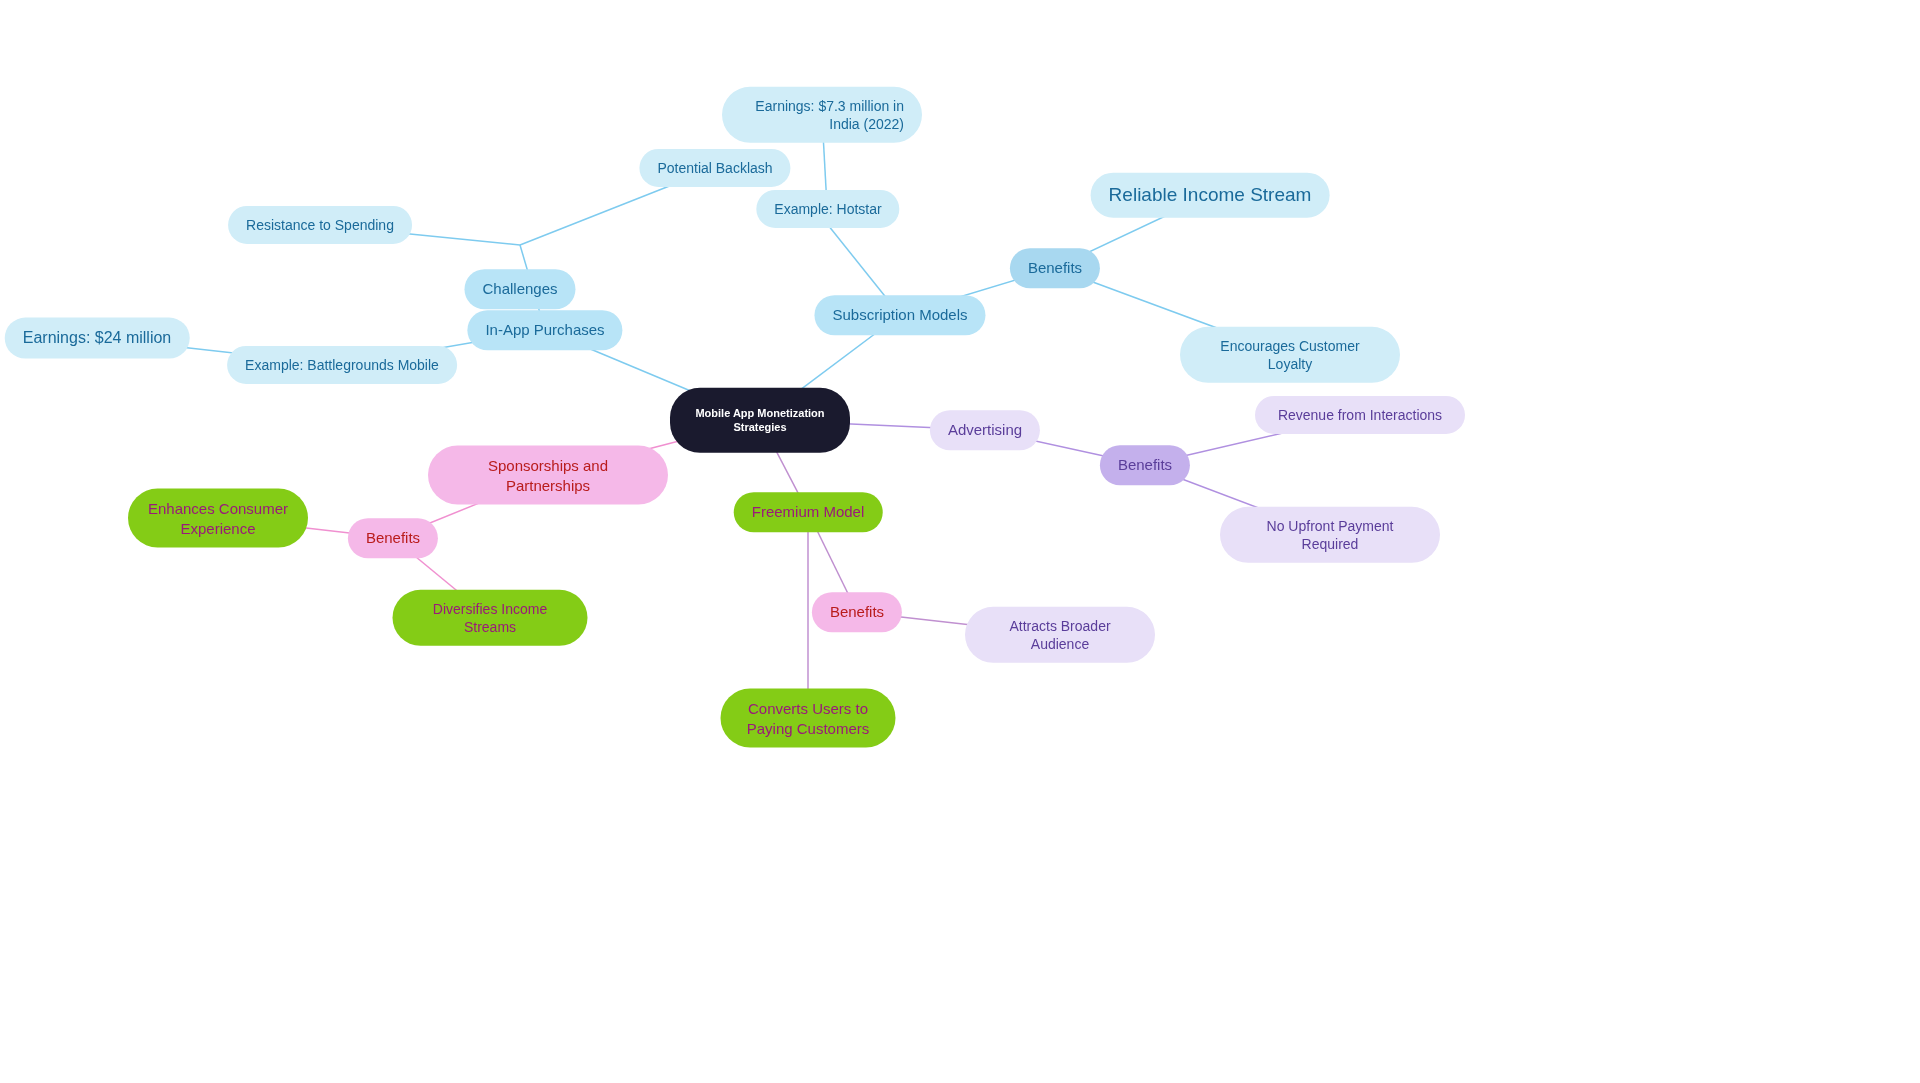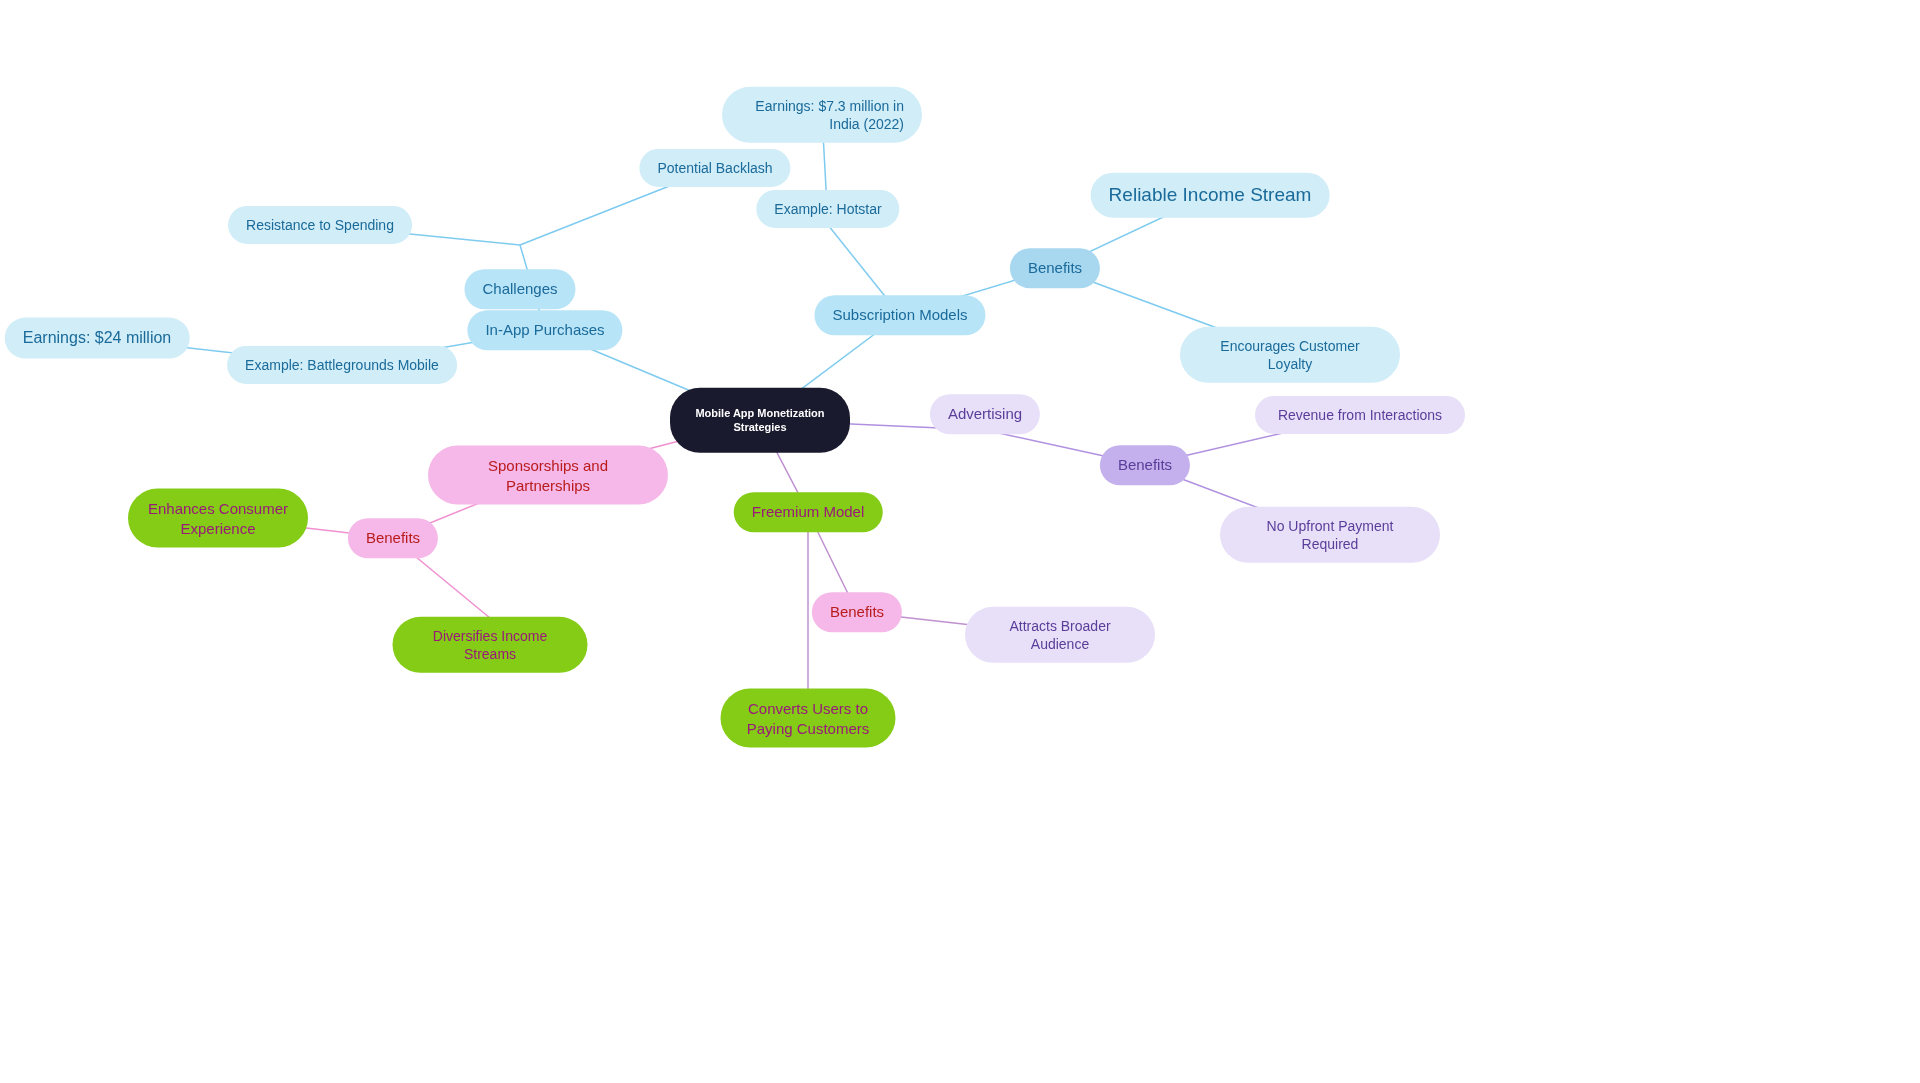--- a/index.html
+++ b/index.html
@@ -182,21 +182,21 @@
 </div>
 
 <div class="node node-blue-light" style="left:1210px; top:195px; font-size:19px;">
   <span>Reliable Income Stream</span>
 </div>
 
 <div class="node node-blue-light" style="left:1290px; top:355px; font-size:14px; width:220px;">
   <span>Encourages Customer Loyalty</span>
 </div>
 
-<div class="node node-lavender" style="left:985px; top:414px;">
+<div class="node node-lavender" style="left:985px; top:430px;">
   <span>Advertising</span>
 </div>
 
 <div class="node node-purple-medium" style="left:1145px; top:465px;">
   <span>Benefits</span>
 </div>
 
 <div class="node node-lavender" style="left:1360px; top:415px; font-size:14px; width:210px;">
   <span>Revenue from Interactions</span>
 </div>
@@ -228,15 +228,15 @@
 
 <div class="node node-pink" style="left:393px; top:538px;">
   <span>Benefits</span>
 </div>
 
 <div class="node node-pink-light" style="left:218px; top:518px; width:180px; text-align:center;">
   <span>Enhances Consumer
 Experience</span>
 </div>
 
-<div class="node node-pink-light" style="left:490px; top:645px; font-size:14px; width:195px;">
+<div class="node node-pink-light" style="left:490px; top:618px; font-size:14px; width:195px;">
   <span>Diversifies Income Streams</span>
 </div>
 
 </body></html>

